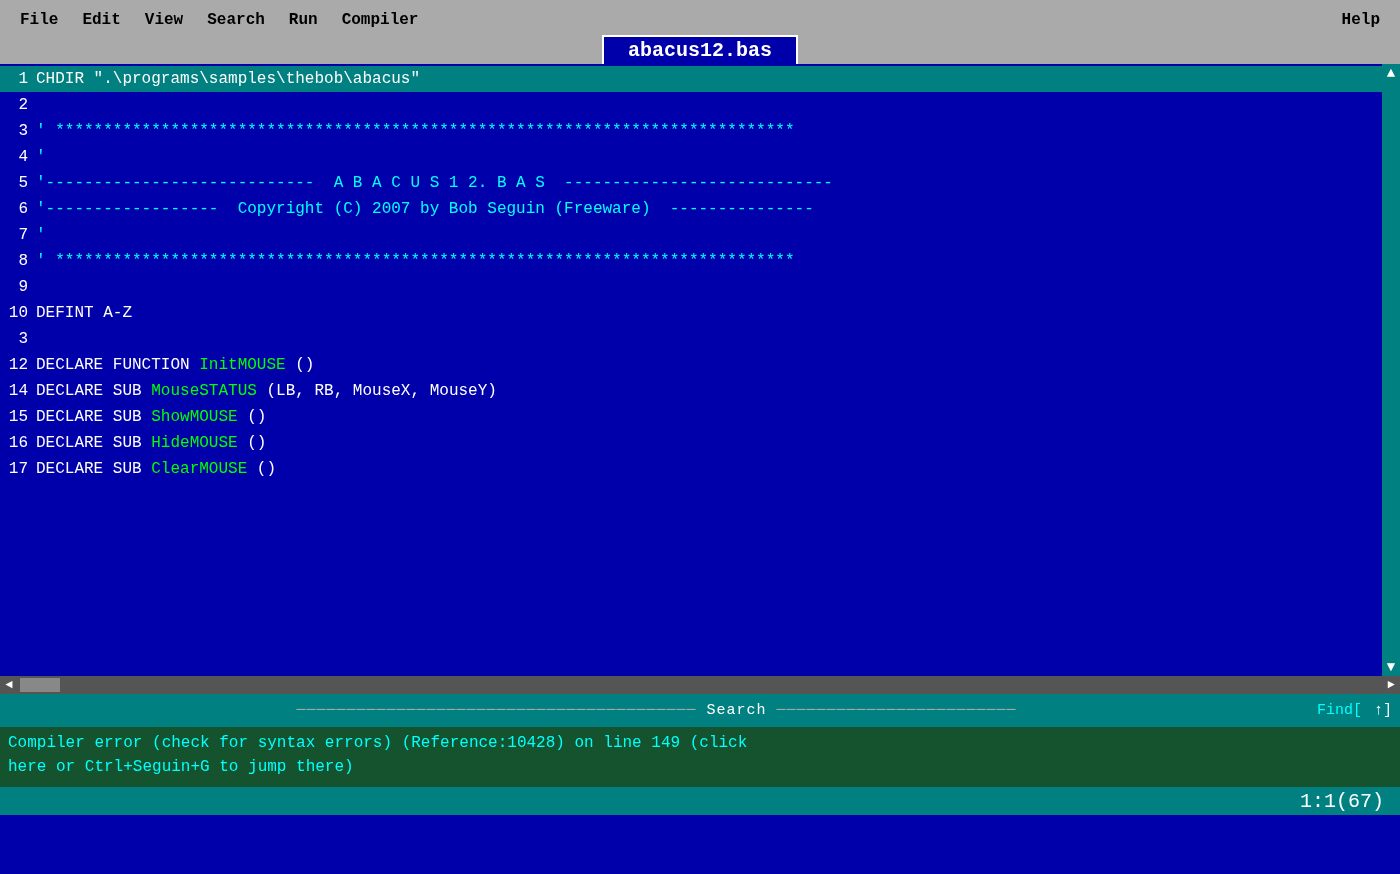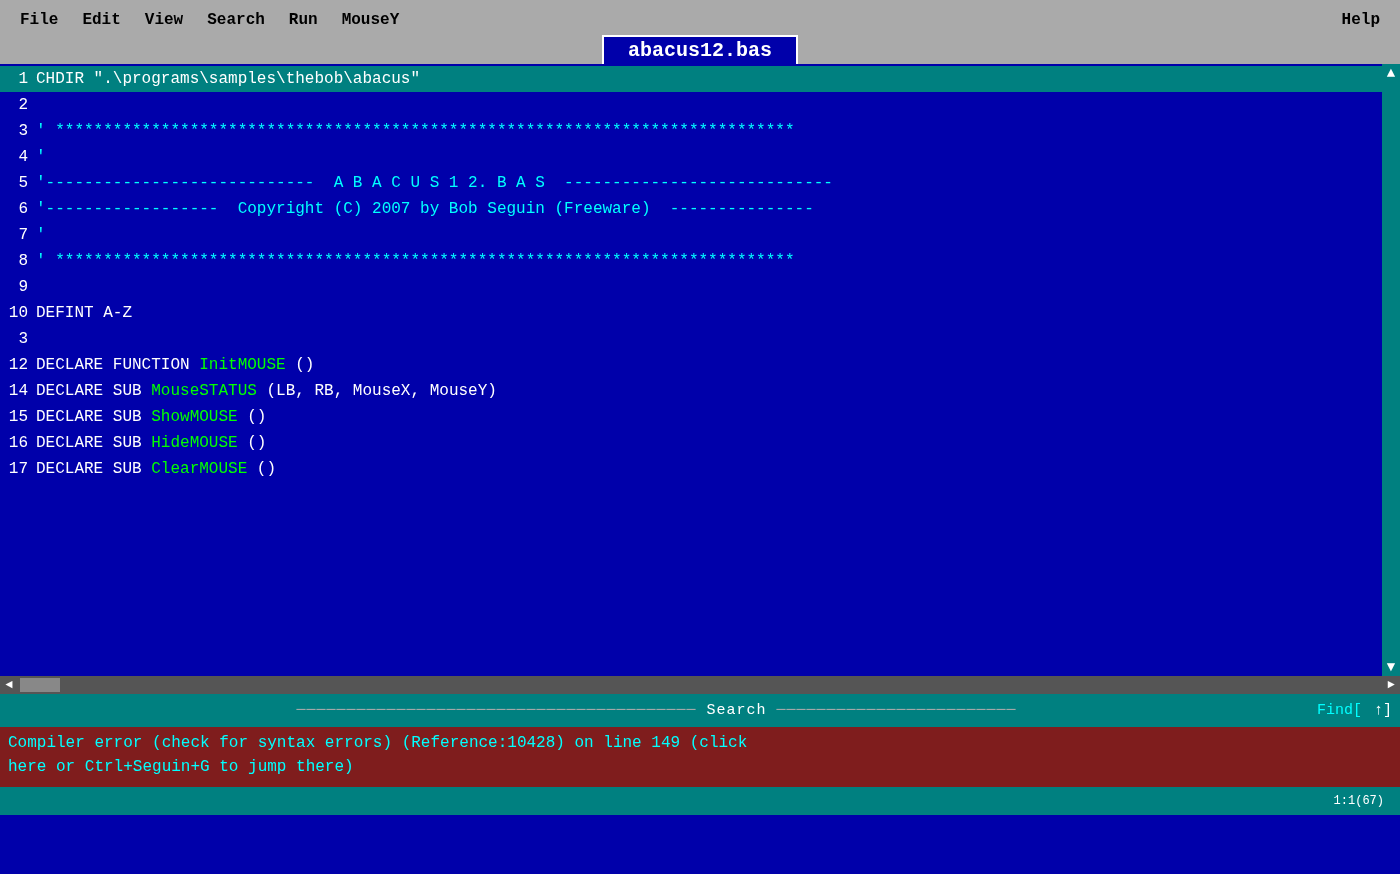--- a/index.html
+++ b/index.html
@@ -188,50 +188,50 @@
       padding: 0 8px;
     }
     #statusbar .scroll-up {
       color: #ffffff;
       padding: 0 4px;
       cursor: pointer;
     }
 
     
     #error-area {
-      background: #7f1d1d;
+      background: #14532d;
       color: #00ffff;
       font-size: 16px;
       padding: 4px 8px;
       min-height: 60px;
       line-height: 24px;
     }
 
     
     #bottom-status {
       background: #008080;
       color: #ffffff;
       height: 28px;
       display: flex;
       align-items: center;
       justify-content: flex-end;
       padding-right: 16px;
-      font-size: 12px;
+      font-size: 20px;
     }
   </style>
 </head>
 <body>
 
 <div id="menubar">
   <span class="menu-item">File</span>
   <span class="menu-item">Edit</span>
   <span class="menu-item">View</span>
   <span class="menu-item">Search</span>
   <span class="menu-item">Run</span>
-  <span class="menu-item">MouseY</span>
+  <span class="menu-item">Compiler</span>
   <span class="spacer"></span>
   <span class="help-item">Help</span>
 </div>
 
 <div id="title-bar">
   <div id="title-tab">abacus12.bas</div>
 </div>
 
 <div id="editor-container" style="height: 612px;">
   <div id="editor-main">

